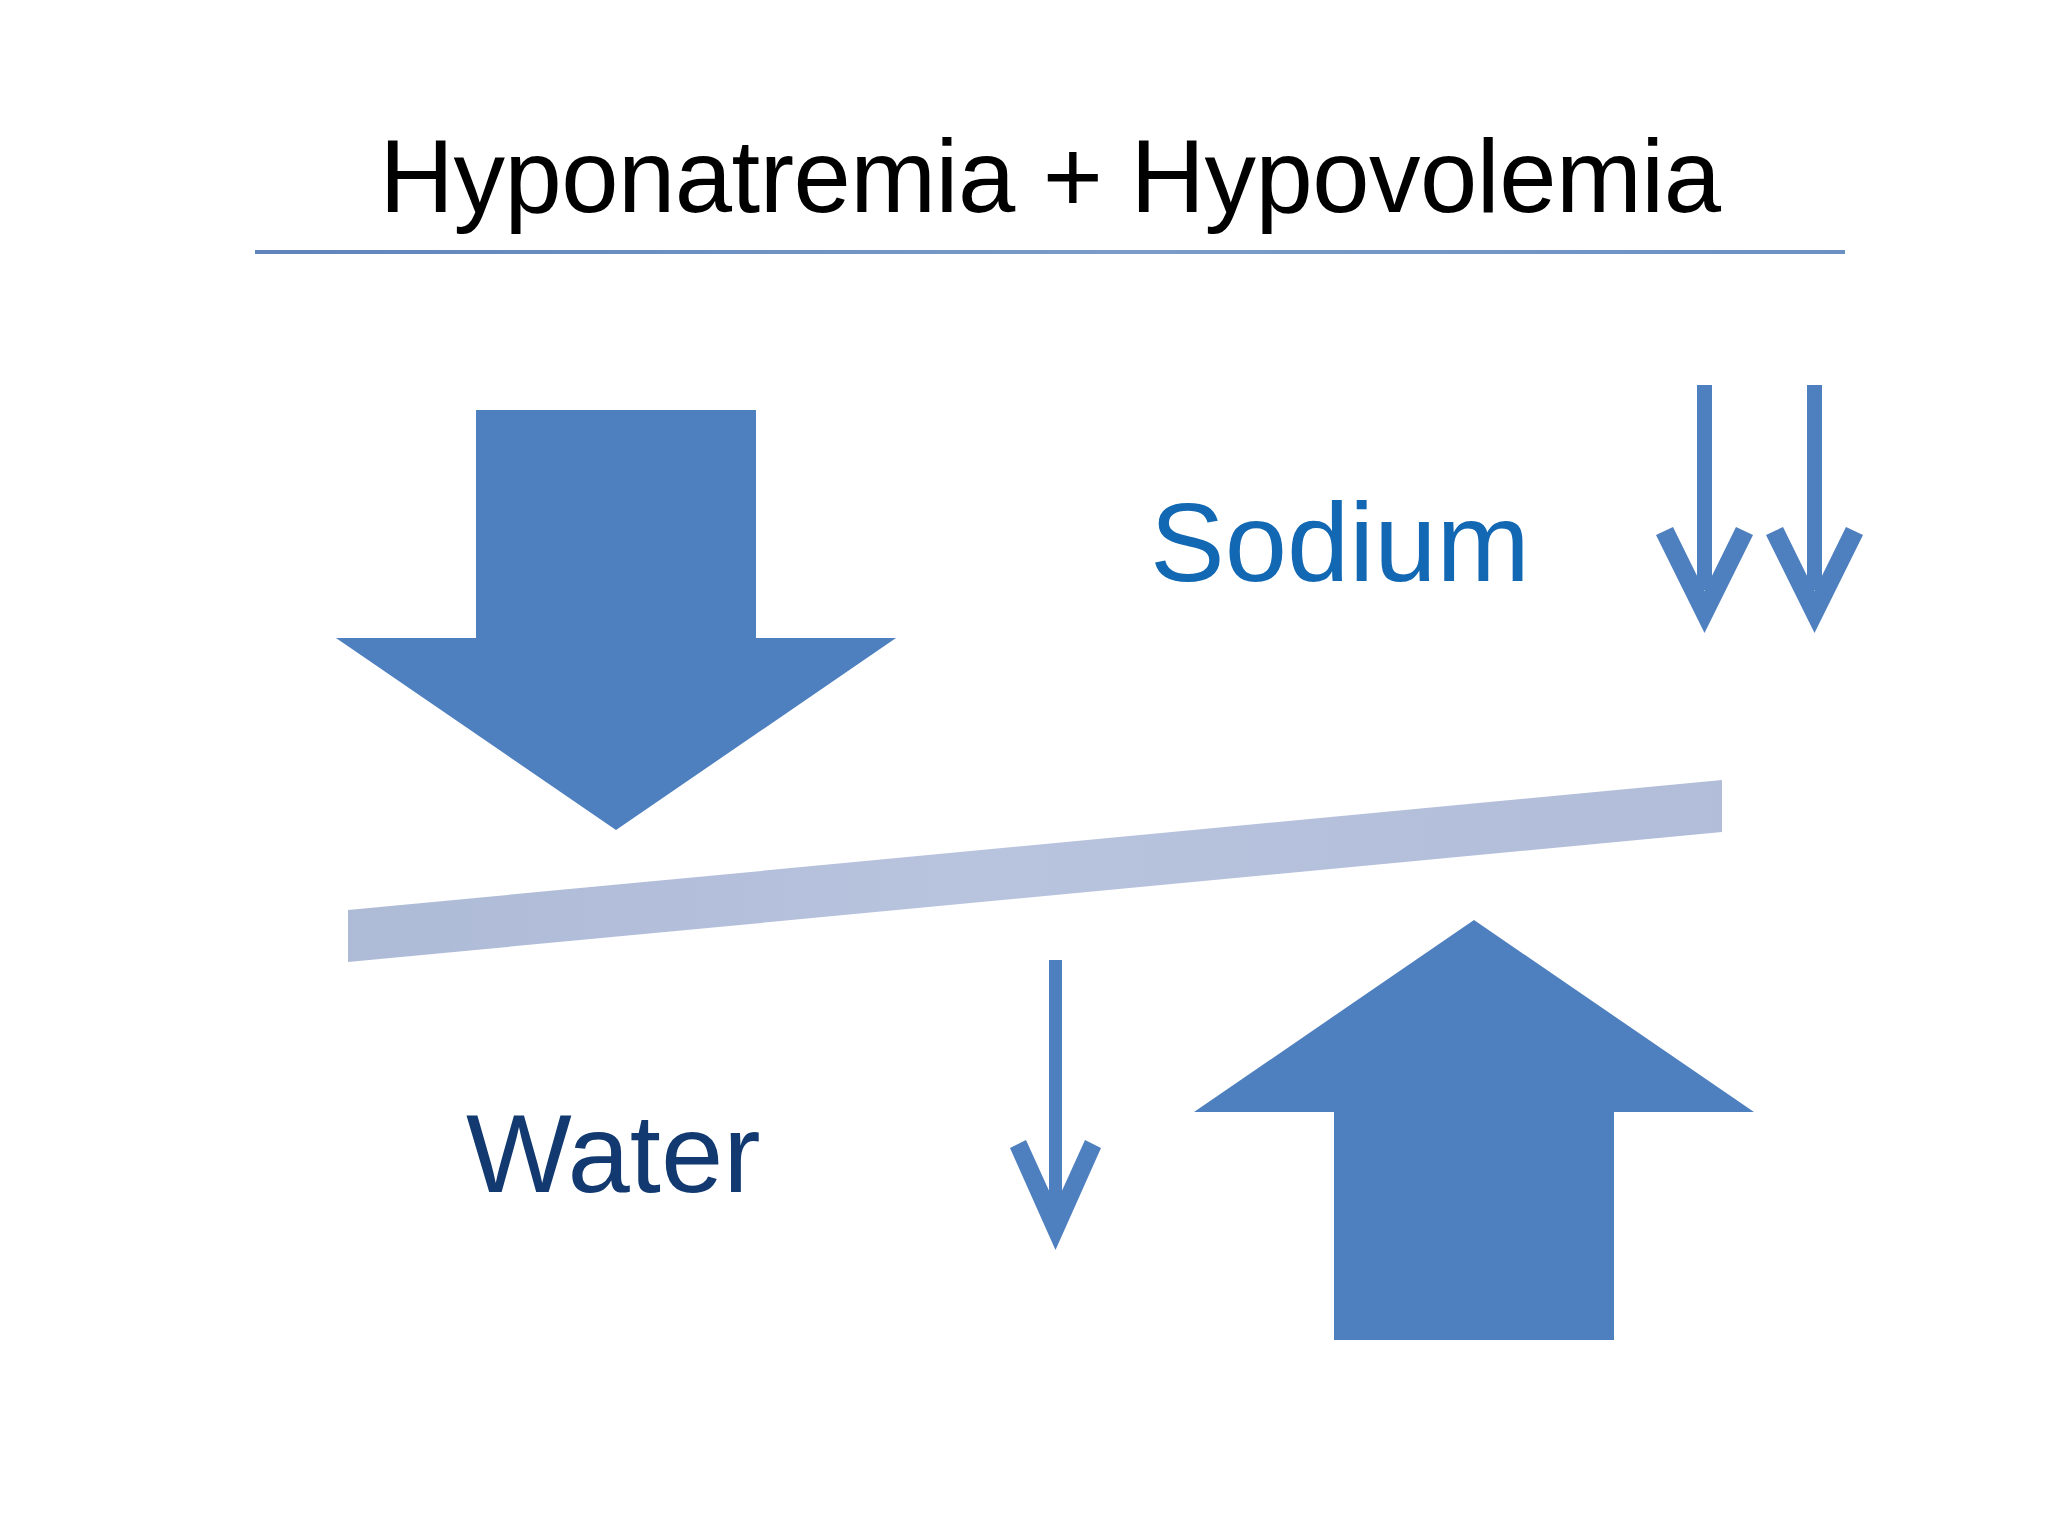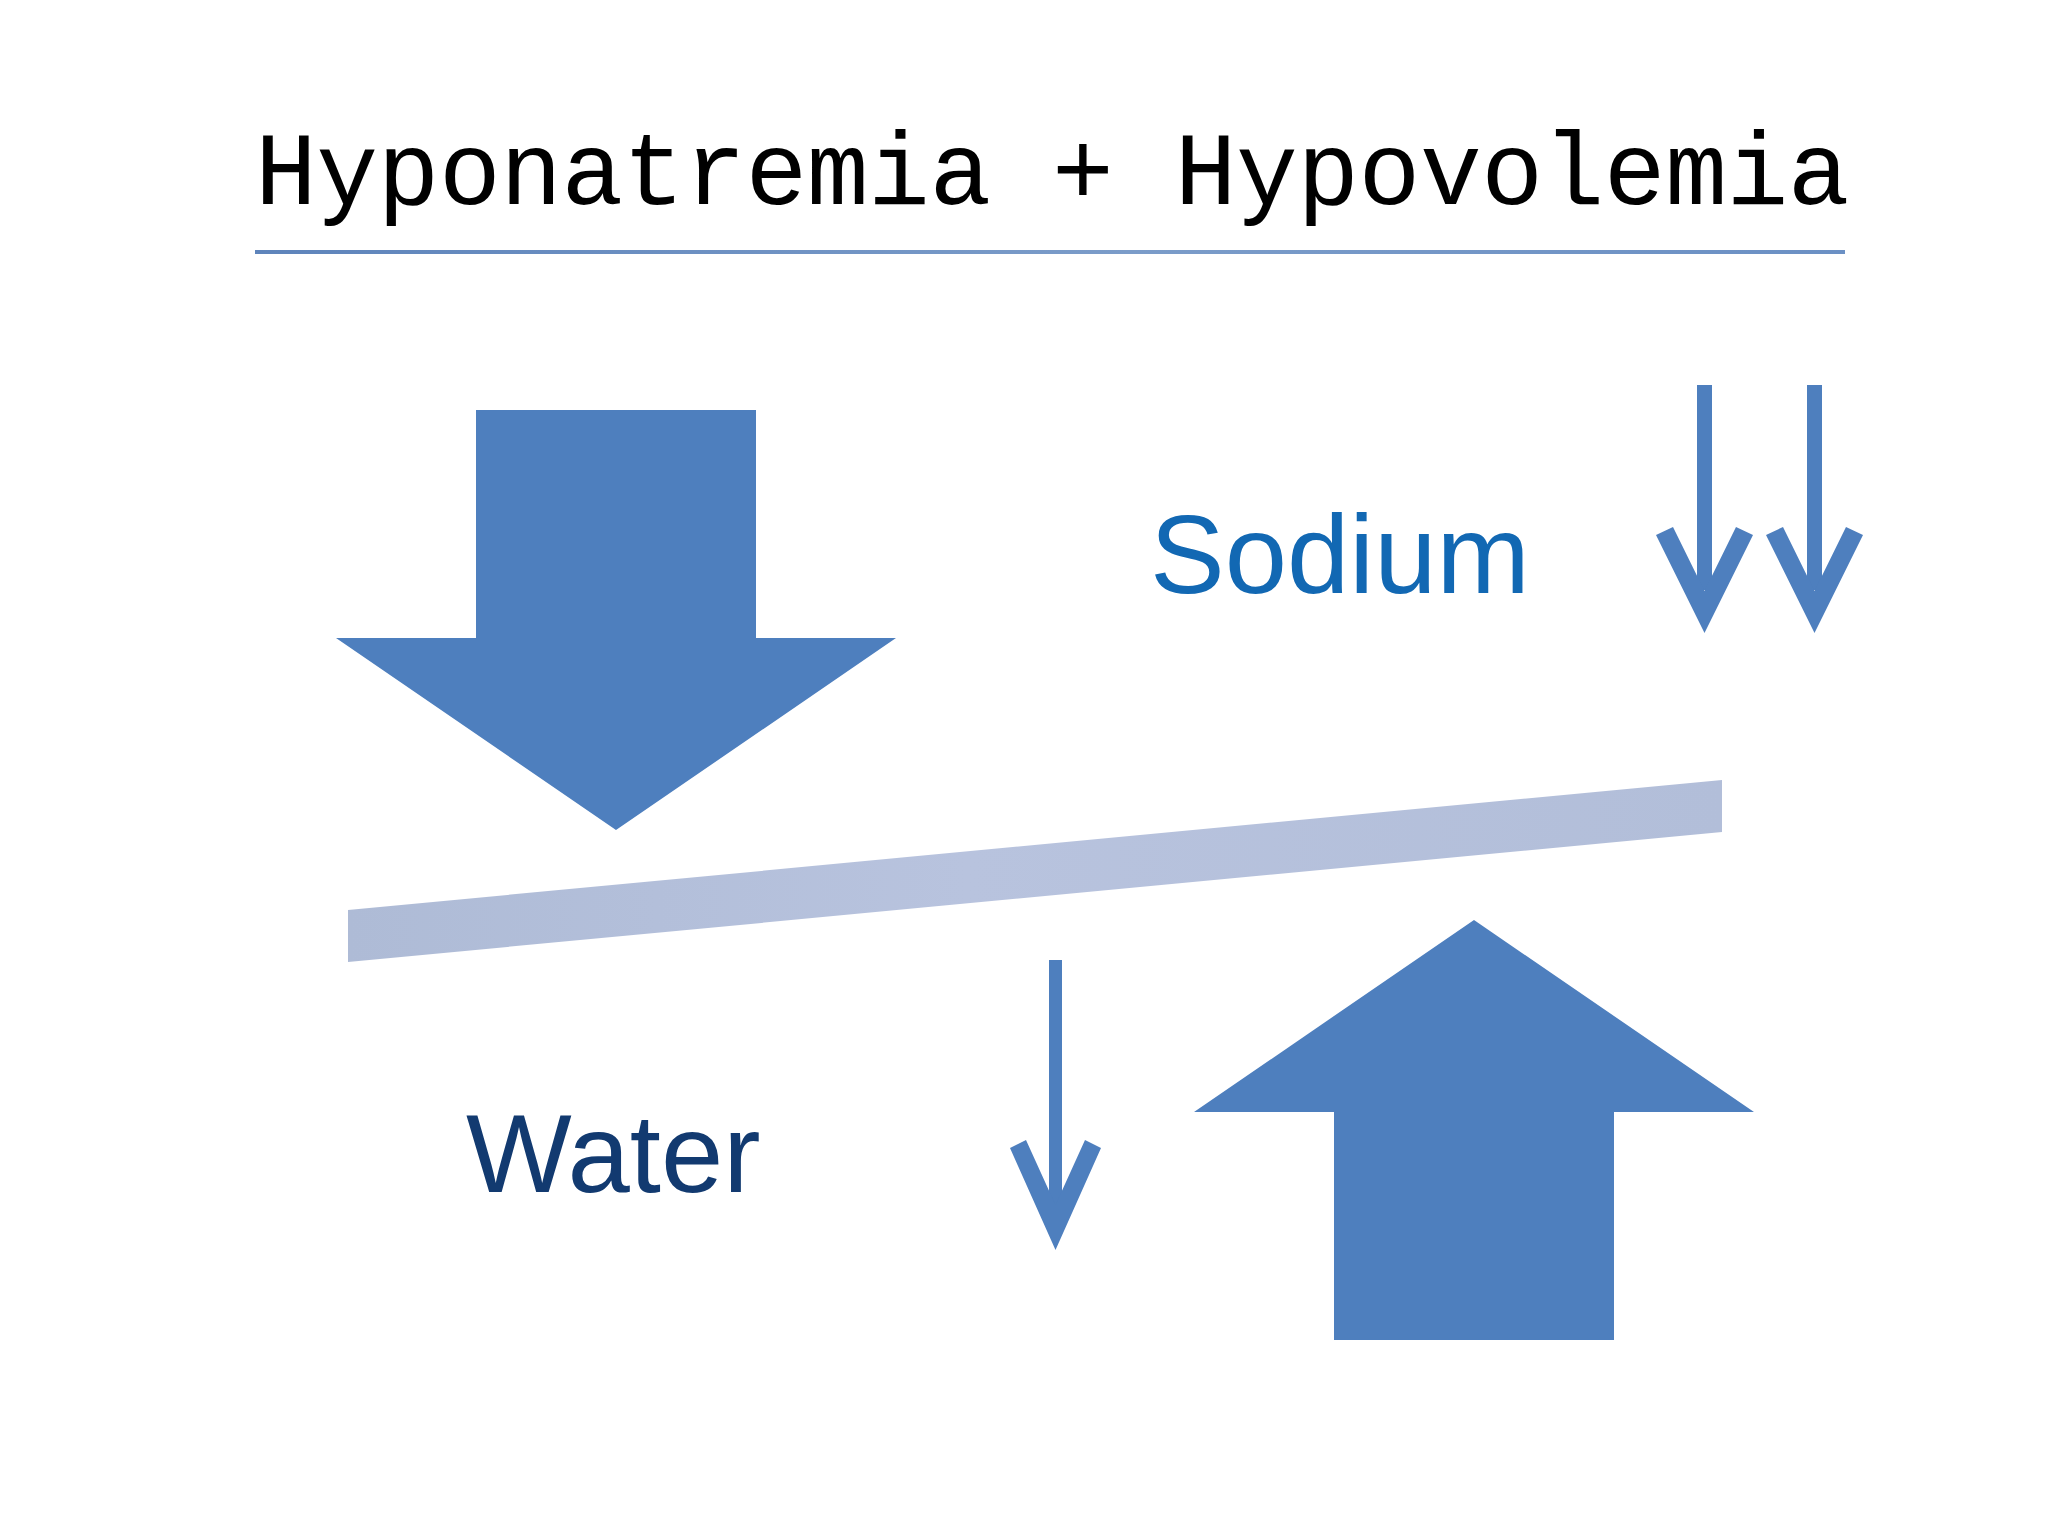--- a/index.html
+++ b/index.html
@@ -25,21 +25,21 @@
     top: 118px;
     width: 1590px;
     height: 140px;
   }
   #title-text {
     position: absolute;
     left: 0;
     top: 0;
     width: 100%;
     text-align: center;
-    font-family: Liberation Mono, monospace;
+    font-family: Liberation Sans, sans-serif;
     font-size: 103px;
     font-weight: 400;
     line-height: 1.15;
     color: #000000;
     letter-spacing: -0.5px;
     white-space: nowrap;
   }
   #title-rule {
     position: absolute;
     left: 0;
@@ -76,21 +76,20 @@
     height: 200px;
   }
 
   
   #sodium-group {
     position: absolute;
     left: 1150px;
     top: 487px;
     height: 135px;
     display: flex;
-    align-items: center;
   }
   #sodium-label {
     font-family: "Liberation Sans", sans-serif;
     font-size: 112px;
     font-weight: 400;
     color: #1268b3;
     line-height: 1;
     white-space: nowrap;
   }
 

